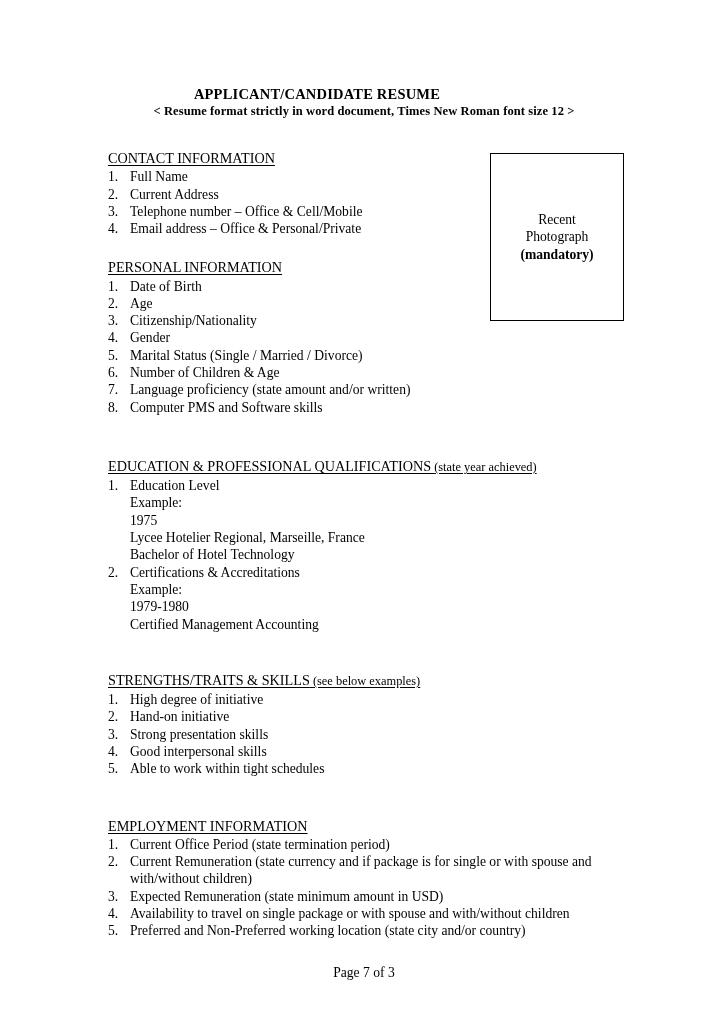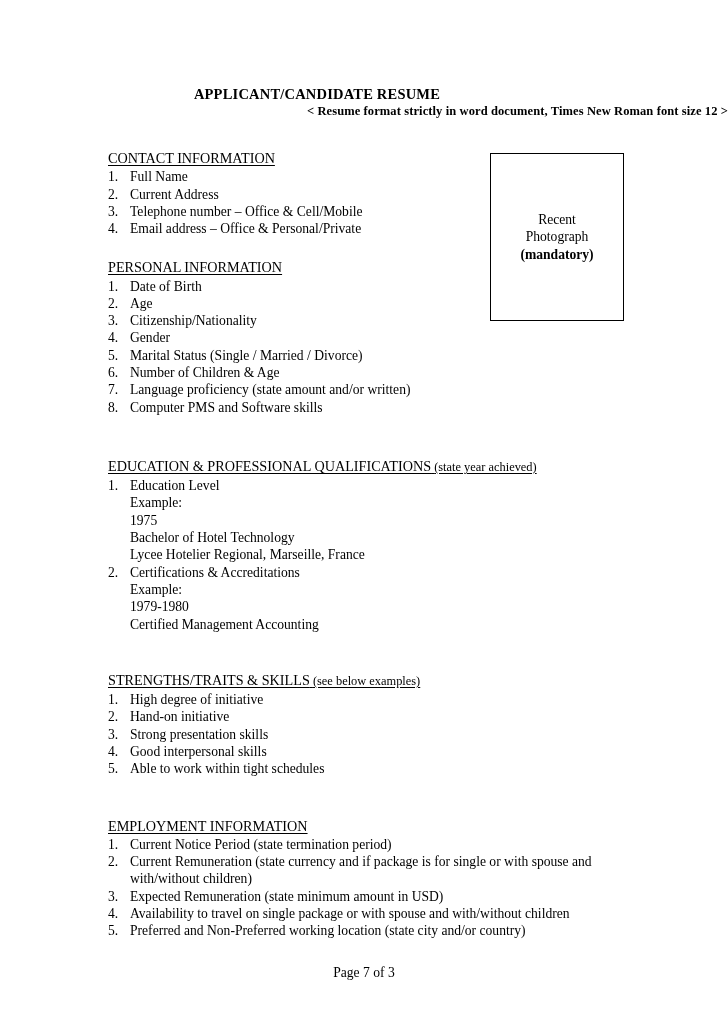--- a/index.html
+++ b/index.html
@@ -35,21 +35,21 @@
     text-align: center;
     font-size: 14.5px;
     font-weight: bold;
     letter-spacing: 0.2px;
   }
   .doc-subtitle {
     position: absolute;
     left: 0;
     top: 104px;
     width: 728px;
-    text-align: right;
+    text-align: center;
     font-size: 12.5px;
     font-weight: bold;
     letter-spacing: 0.1px;
   }
 
   
   .content {
     position: absolute;
     left: 108px;
     top: 150px;
@@ -176,22 +176,22 @@
 
     <div style="height:20px"></div>
 
     <div class="section">
       <div class="section-heading"><span class="underline"><span>EDUCATION &amp; PROFESSIONAL QUALIFICATIONS</span><span class="note"> <span>(state year achieved)</span></span></span></div>
       <ol class="numlist">
         <li>
           <span class="num">1.</span><span>Education Level</span>
           <span class="sub">Example:</span>
           <span class="sub">1975</span>
+          <span class="sub">Lycee Hotelier Regional, Marseille, France</span>
           <span class="sub">Bachelor of Hotel Technology</span>
-          <span class="sub">Lycee Hotelier Regional, Marseille, France</span>
         </li>
         <li class="spaced">
           <span class="num">2.</span><span>Certifications &amp; Accreditations</span>
           <span class="sub">Example:</span>
           <span class="sub">1979-1980</span>
           <span class="sub">Certified Management Accounting</span>
         </li>
       </ol>
     </div>
 
@@ -206,21 +206,21 @@
         <li><span class="num">4.</span><span>Good interpersonal skills</span></li>
         <li><span class="num">5.</span><span>Able to work within tight schedules</span></li>
       </ol>
     </div>
 
     <div style="height:18px"></div>
 
     <div class="section">
       <div class="section-heading"><span class="underline">EMPLOYMENT INFORMATION</span></div>
       <ol class="numlist">
-        <li><span class="num">1.</span><span>Current Notice Period (state termination period)</span></li>
+        <li><span class="num">1.</span><span>Current Office Period (state termination period)</span></li>
         <li><span class="num">2.</span><span>Current Remuneration (state currency and if package is for single or with spouse and with/without children)</span></li>
         <li><span class="num">3.</span><span>Expected Remuneration (state minimum amount in USD)</span></li>
         <li><span class="num">4.</span><span>Availability to travel on single package or with spouse and with/without children</span></li>
         <li><span class="num">5.</span><span>Preferred and Non-Preferred working location (state city and/or country)</span></li>
       </ol>
     </div>
 
   </div>
 
   <div class="footer">Page 7 of 3</div>

